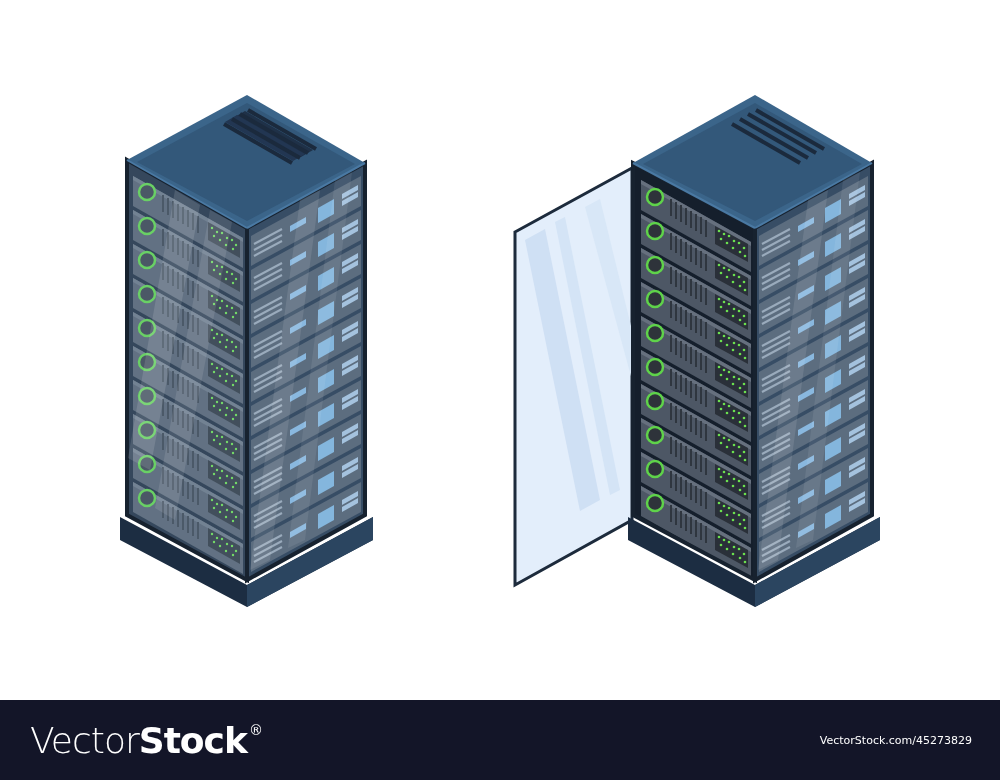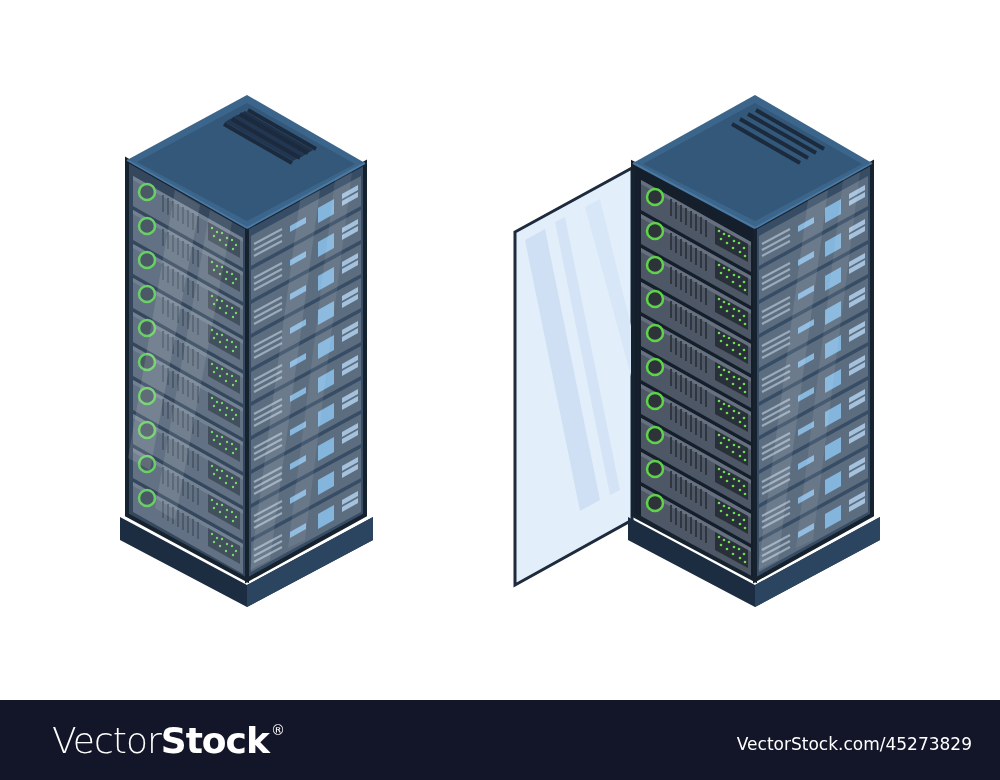--- a/index.html
+++ b/index.html
@@ -1,23 +1,23 @@
 <!DOCTYPE html>
 <html><head>
   <meta charset="utf-8">
   <style>
     html, body { margin: 0; padding: 0; }
     body { width: 1000px; height: 780px; background: #ffffff; position: relative; overflow: hidden; font-family: "Liberation Sans", sans-serif; }
     .art { position: absolute; left: 0; top: 0; width: 1000px; height: 700px; }
     .footer { position: absolute; left: 0; top: 700px; width: 1000px; height: 80px; background: #131528; }
     .brand { position: absolute; left: 30px; top: 20px; color: #ffffff; font-size: 36px; letter-spacing: -1px; font-family: "DejaVu Sans", sans-serif; }
-    .brand .light { font-weight: 300; font-family: "DejaVu Sans", sans-serif; margin-left: 22px; }
+    .brand .light { font-weight: 300; font-family: "DejaVu Sans", sans-serif; }
     .brand .bold { font-weight: 700; text-align: center; }
     .brand .reg { font-size: 14px; vertical-align: top; position: relative; top: 2px; margin-left: 2px; font-weight: 400; }
-    .ref { position: absolute; right: 28px; top: 34px; color: #ffffff; font-size: 17px; font-family: "DejaVu Sans", sans-serif; margin-left: 40px; }
+    .ref { position: absolute; right: 28px; top: 34px; color: #ffffff; font-size: 11px; font-family: "DejaVu Sans", sans-serif; margin-left: 40px; }
   </style>
 </head>
 <body>
 
 <svg class="art" viewBox="0 0 1000 700" xmlns="http://www.w3.org/2000/svg">
   <defs>
     <linearGradient id="glassShine" x1="0" y1="0" x2="1" y2="1">
       <stop offset="0" stop-color="#ffffff" stop-opacity="0.10"></stop>
       <stop offset="1" stop-color="#ffffff" stop-opacity="0.03"></stop>
     </linearGradient>

